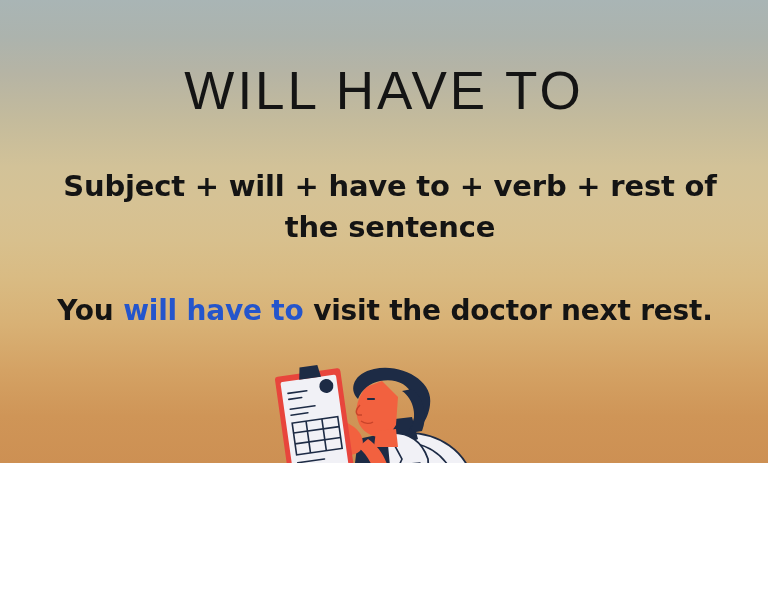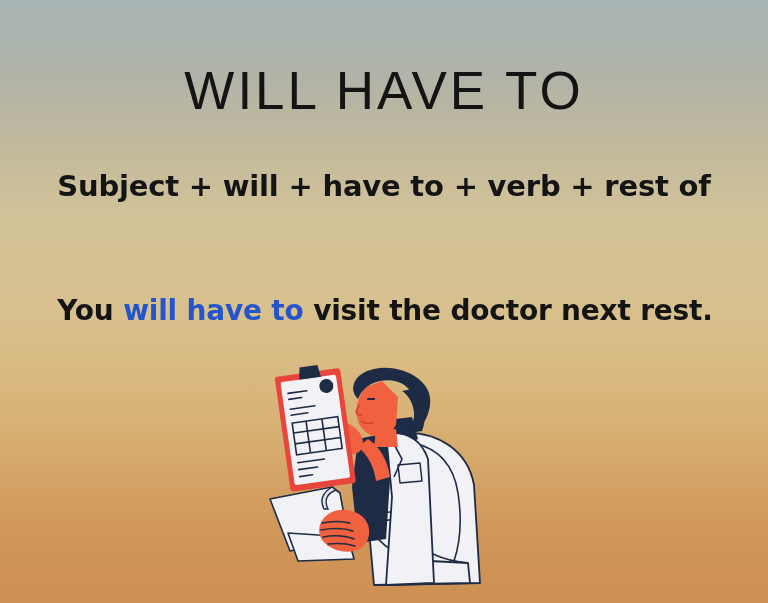--- a/index.html
+++ b/index.html
@@ -8,21 +8,21 @@
   }
   body {
     width: 768px;
     height: 603px;
     overflow: hidden;
     font-family: "DejaVu Sans", sans-serif;
   }
   #slide {
     position: relative;
     width: 768px;
-    height: 603px;
+    height: 463px;
     background: linear-gradient(to bottom,
         #a9b5b5 0%,
         #acb3ad 8%,
         #b6b4a4 16%,
         #c4bb9c 26%,
         #d2c298 36%,
         #d6c294 44%,
         #d8c08d 52%,
         #d9bb83 60%,
         #d8b175 70%,
@@ -42,21 +42,21 @@
     font-family: "Liberation Sans", sans-serif;
     font-size: 53px;
     font-weight: 400;
     letter-spacing: 3px;
     color: #141414;
     line-height: 1.1;
     white-space: nowrap;
   }
   .formula {
     position: absolute;
-    left: 54px;
+    left: 60px;
     top: 166px;
     width: 660px;
     text-align: center;
     font-family: "DejaVu Sans", sans-serif;
     font-size: 29px;
     font-weight: 600;
     color: #141414;
     line-height: 1.42;
     letter-spacing: -0.2px;
   }
@@ -93,20 +93,21 @@
 </style>
 </head>
 <body>
 
 <div id="slide">
 
   <div class="title">WILL HAVE TO</div>
 
   <div class="formula">
     <div>Subject + will + have to + verb + rest of</div>
+    <div>the sentence</div>
   </div>
 
   <div class="example"><span>You </span><span class="hl">will have to</span><span>  visit the doctor next rest.</span></div>
 
   <div id="figure">
     <svg viewBox="0 0 256 256" xmlns="http://www.w3.org/2000/svg">
 
       <g>
         <path d="M8,152 L70,140 L78,146 L86,190 L28,204 Z" fill="#f1f1f6" stroke="#1d2b45" stroke-width="1.6" stroke-linejoin="round"></path>
         <path d="M70,140 C60,146 58,154 62,162 L66,162 C62,154 64,147 74,143 Z" fill="#e4e4ee" stroke="#1d2b45" stroke-width="1.4"></path>

